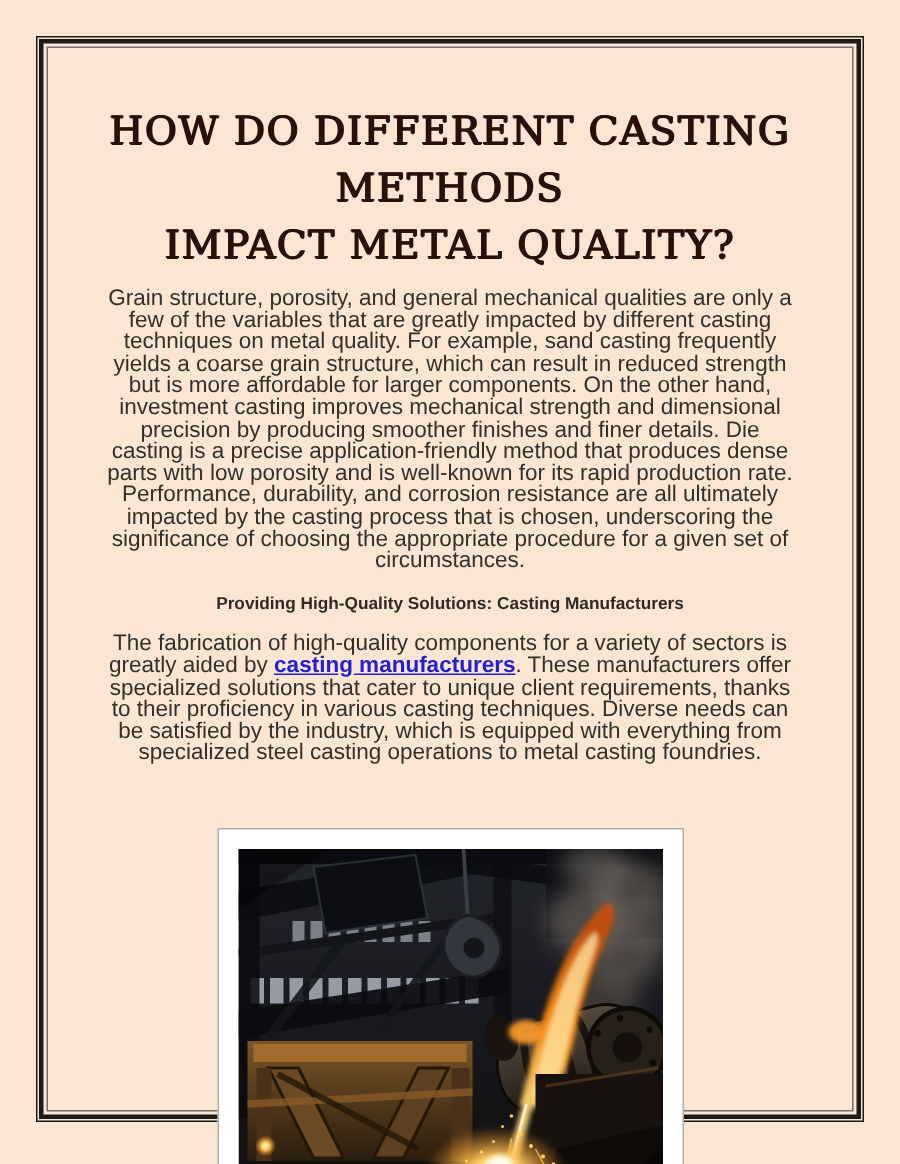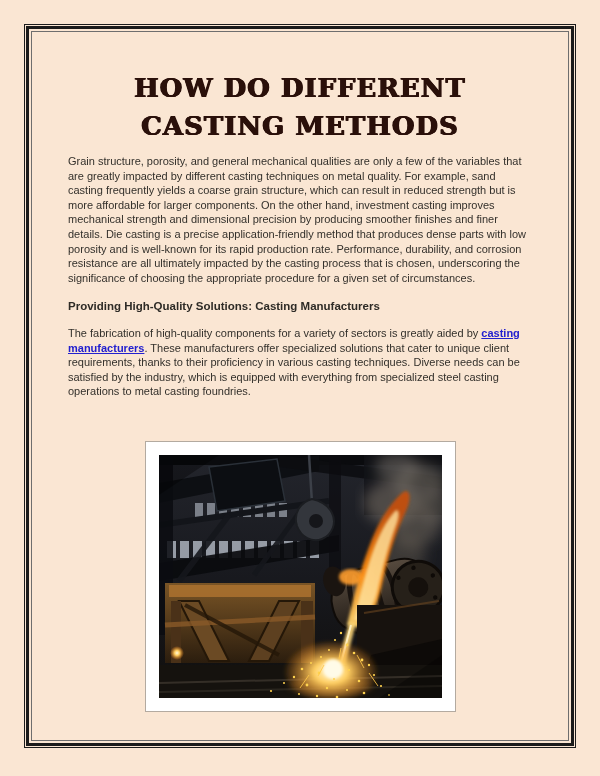--- a/index.html
+++ b/index.html
@@ -32,41 +32,42 @@
     border: 1px solid #6e6e6e;
   }
   .content {
     position: absolute;
     left: 68px; right: 68px; top: 31px;
   }
   .title {
     margin-top: 38px;
     text-align: center;
     font-family: "DejaVu Serif", serif;
-    font-weight: bold;
+    font-weight: normal;
     font-size: 26px;
     line-height: 38px;
     letter-spacing: 1px;
     color: #2a100a;
     text-shadow: 0.6px 0 currentColor, -0.6px 0 currentColor, 0 0.4px currentColor;
   }
   .title .tline { display: block; }
   .body-text {
     color: #33302b;
-    font-size: 11px;
+    font-size: 15px;
     line-height: 14.6px;
-    text-align: left;
+    text-align: center;
   }
   .intro { margin-top: 9px; }
   .section-heading {
     margin-top: 14px;
     font-weight: bold;
     color: #2e2b26;
     font-size: 11.5px;
     line-height: 14.6px;
+    text-align: center;
   }
   .section-para { margin-top: 12px; }
   .inline-link {
     color: #2320cf;
     font-weight: bold;
     text-decoration: underline;
     cursor: pointer;
   }
   .figure-frame {
     margin: 42px auto 0 auto;
@@ -85,20 +86,21 @@
   <div class="frame-outer">
     <div class="frame-mid">
       <div class="frame-inner"></div>
     </div>
   </div>
 
   <div class="content">
 
     <h1 class="title">
       <span class="tline">HOW DO DIFFERENT CASTING METHODS</span>
+      <span class="tline">IMPACT METAL QUALITY?</span>
     </h1>
 
     <p class="body-text intro">Grain structure, porosity, and general mechanical qualities are only a few of the variables that are greatly impacted by different casting techniques on metal quality. For example, sand casting frequently yields a coarse grain structure, which can result in reduced strength but is more affordable for larger components. On the other hand, investment casting improves mechanical strength and dimensional precision by producing smoother finishes and finer details. Die casting is a precise application-friendly method that produces dense parts with low porosity and is well-known for its rapid production rate. Performance, durability, and corrosion resistance are all ultimately impacted by the casting process that is chosen, underscoring the significance of choosing the appropriate procedure for a given set of circumstances.</p>
 
     <p class="section-heading">Providing High-Quality Solutions: Casting Manufacturers</p>
 
     <p class="body-text section-para"><span>The fabrication of high-quality components for a variety of sectors is greatly aided by </span><a class="inline-link">casting manufacturers</a><span>. These manufacturers offer specialized solutions that cater to unique client requirements, thanks to their proficiency in various casting techniques. Diverse needs can be satisfied by the industry, which is equipped with everything from specialized steel casting operations to metal casting foundries.</span></p>
 
     <div class="figure-frame">
       <svg width="283" height="243" viewBox="0 0 283 243" aria-label="foundry photo">

